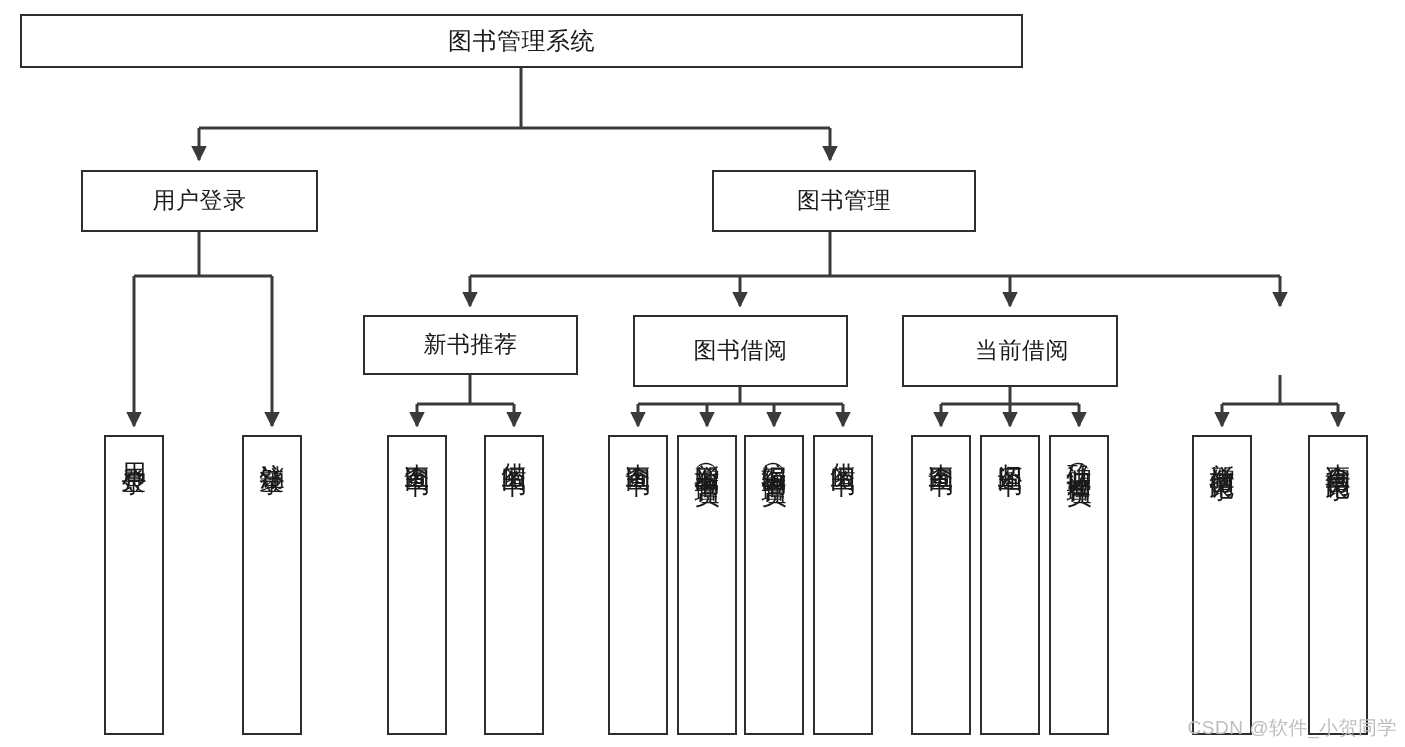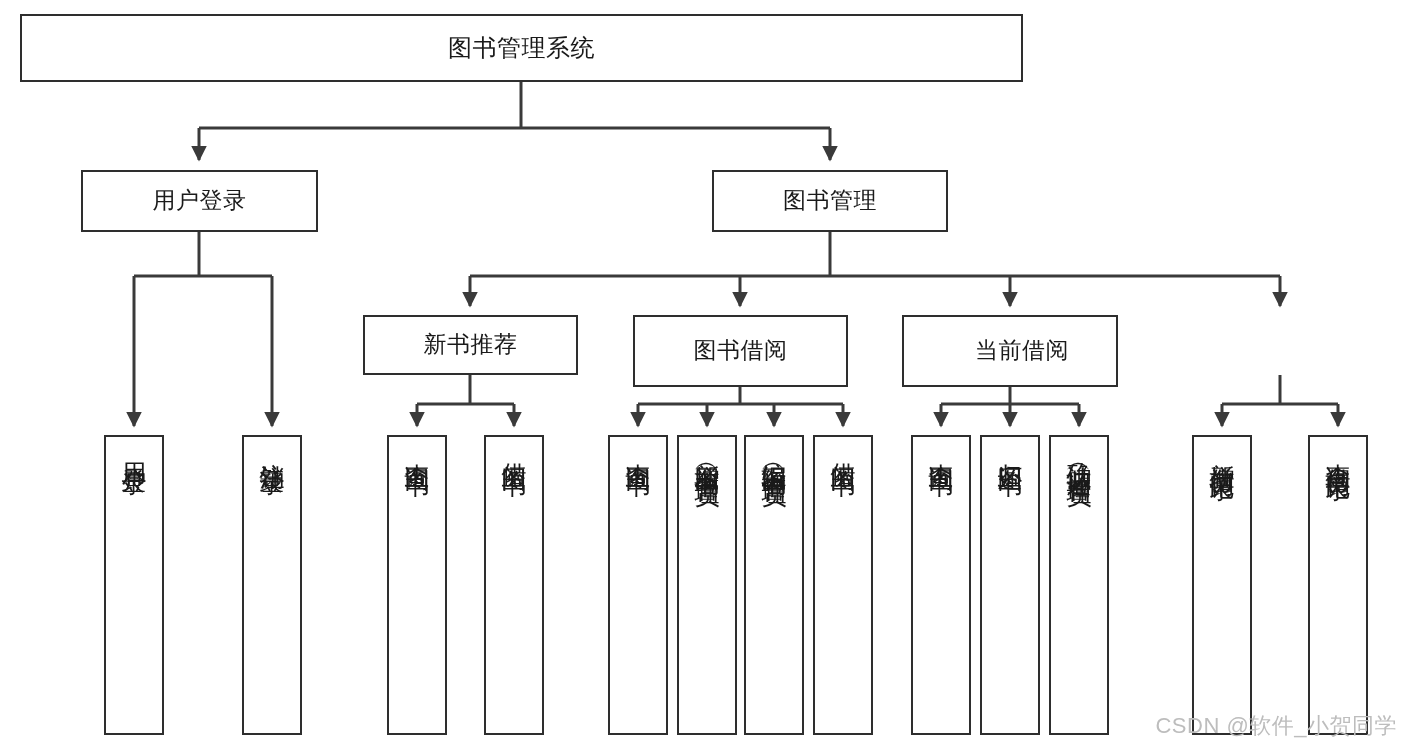--- a/index.html
+++ b/index.html
@@ -61,21 +61,21 @@
     font-size: 25px;
     line-height: 1.0;
     letter-spacing: 3px;
     white-space: nowrap;
     margin: 0 auto;
   }
   .watermark {
     position: absolute;
     right: 8px;
     bottom: 6px;
-    font-size: 22px;
+    font-size: 19px;
     color: #bdbdbd;
     letter-spacing: 0.5px;
     z-index: 5;
     white-space: nowrap;
   }
 </style>
 </head>
 <body>
 
 <div id="canvas">
@@ -124,28 +124,28 @@
       <path d="M 1010 404 L 1010 426" marker-end="url(#arrow)"></path>
       <path d="M 1079 404 L 1079 426" marker-end="url(#arrow)"></path>
 
       <path d="M 1280 375 L 1280 404"></path>
       <path d="M 1222 404 L 1338 404"></path>
       <path d="M 1222 404 L 1222 426" marker-end="url(#arrow)"></path>
       <path d="M 1338 404 L 1338 426" marker-end="url(#arrow)"></path>
     </g>
   </svg>
 
-  <div class="node horiz root" style="left:20px; top:14px; width:1003px; height:68px;">
+  <div class="node horiz root" style="left:20px; top:14px; width:1003px; height:54px;">
     <span class="node-label">图书管理系统</span>
   </div>
 
   <div class="node horiz" style="left:81px; top:170px; width:237px; height:62px;">
     <span class="node-label">用户登录</span>
   </div>
-  <div class="node horiz" style="left:712px; top:170px; width:236px; height:62px;">
+  <div class="node horiz" style="left:712px; top:170px; width:264px; height:62px;">
     <span class="node-label">图书管理</span>
   </div>
 
   <div class="node horiz" style="left:363px; top:315px; width:215px; height:60px;">
     <span class="node-label">新书推荐</span>
   </div>
   <div class="node horiz" style="left:633px; top:315px; width:215px; height:72px;">
     <span class="node-label">图书借阅</span>
   </div>
   <div class="node horiz" style="left:902px; top:315px; width:216px; height:72px;padding-left:24px;">

